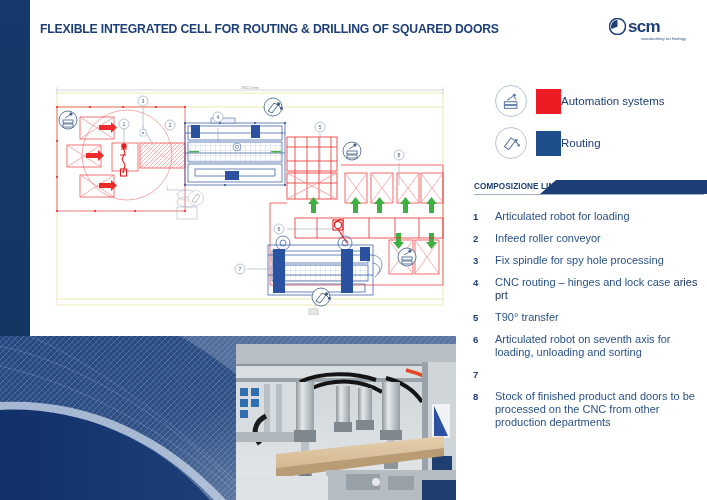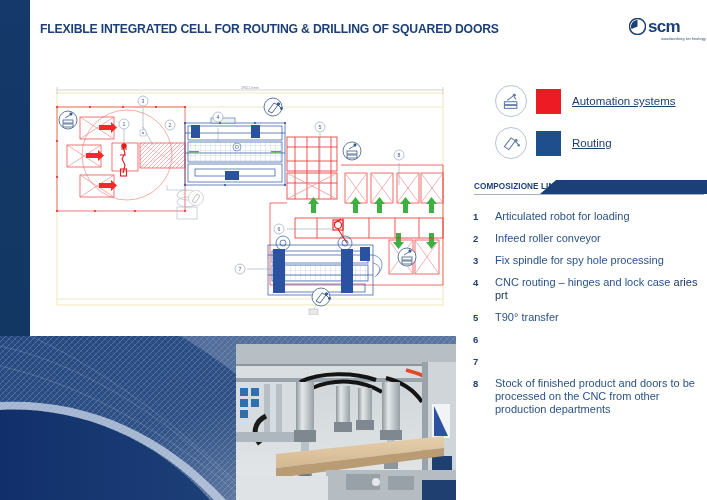--- a/index.html
+++ b/index.html
@@ -21,21 +21,21 @@
   
   .header{position:absolute;left:30px;top:0;right:0;height:60px;background:#fff;}
   .title{
     position:absolute;left:10px;top:22px;
     font-size:12.6px;font-weight:bold;letter-spacing:-0.2px;
     color:#1c3f77;white-space:nowrap;
     transform:scaleX(0.97);transform-origin:left center;
   }
 
   
-  .logo{position:absolute;right:0;top:18px;width:78px;height:32px;}
+  .logo{position:absolute;right:20px;top:18px;width:78px;height:32px;}
   .logo-row{display:flex;align-items:center;gap:2px;}
   .logo-mark{width:17px;height:17px;flex:0 0 auto;}
   .logo-word{
     font-size:17px;font-weight:bold;color:#1c3f77;
     letter-spacing:-0.7px;line-height:17px;
   }
   .logo-tag{
     font-size:3.6px;color:#1c3f77;letter-spacing:0.25px;
     text-align:right;margin-top:2px;padding-right:1px;
     white-space:nowrap;
@@ -52,23 +52,22 @@
   .legend{position:absolute;left:495px;top:80px;width:205px;}
   .legend-row{display:flex;align-items:center;height:42px;}
   .legend-icon{
     width:30px;height:30px;border-radius:50%;
     border:1.2px solid #b8c4d6;flex:0 0 auto;
     display:flex;align-items:center;justify-content:center;
     background:#fff;
   }
   .legend-swatch{width:25px;height:25px;margin-left:9px;flex:0 0 auto;}
   .legend-label{
-    margin-left:11px;font-size:11.5px;color:#1c3f77;
+    font-size:11.5px;color:#1c3f77;
     white-space:nowrap;
-    text-decoration:underline;
   }
 
   
   .comp-head{position:absolute;left:464px;top:178px;right:0;height:22px;}
   .comp-title{
     position:absolute;left:10px;top:3px;
     font-size:8.6px;font-weight:bold;color:#1c3f77;
     letter-spacing:0.1px;transform:scaleX(0.95);transform-origin:left center;
   }
   .comp-rule{
@@ -462,20 +461,21 @@
       <div class="item-text"><span>CNC routing – hinges and lock case </span><b>aries prt</b></div>
     </div>
 
     <div class="item">
       <div class="item-num">5</div>
       <div class="item-text"><span>T90° transfer</span><b></b></div>
     </div>
 
     <div class="item">
       <div class="item-num">6</div>
+      <div class="item-text"><span>Articulated robot on seventh axis for loading, unloading and sorting</span><b></b></div>
     </div>
 
     <div class="item">
       <div class="item-num">7</div>
     </div>
 
     <div class="item">
       <div class="item-num">8</div>
       <div class="item-text"><span>Stock of finished product and doors to be processed on the CNC from other production departments</span><b></b></div>
     </div>

